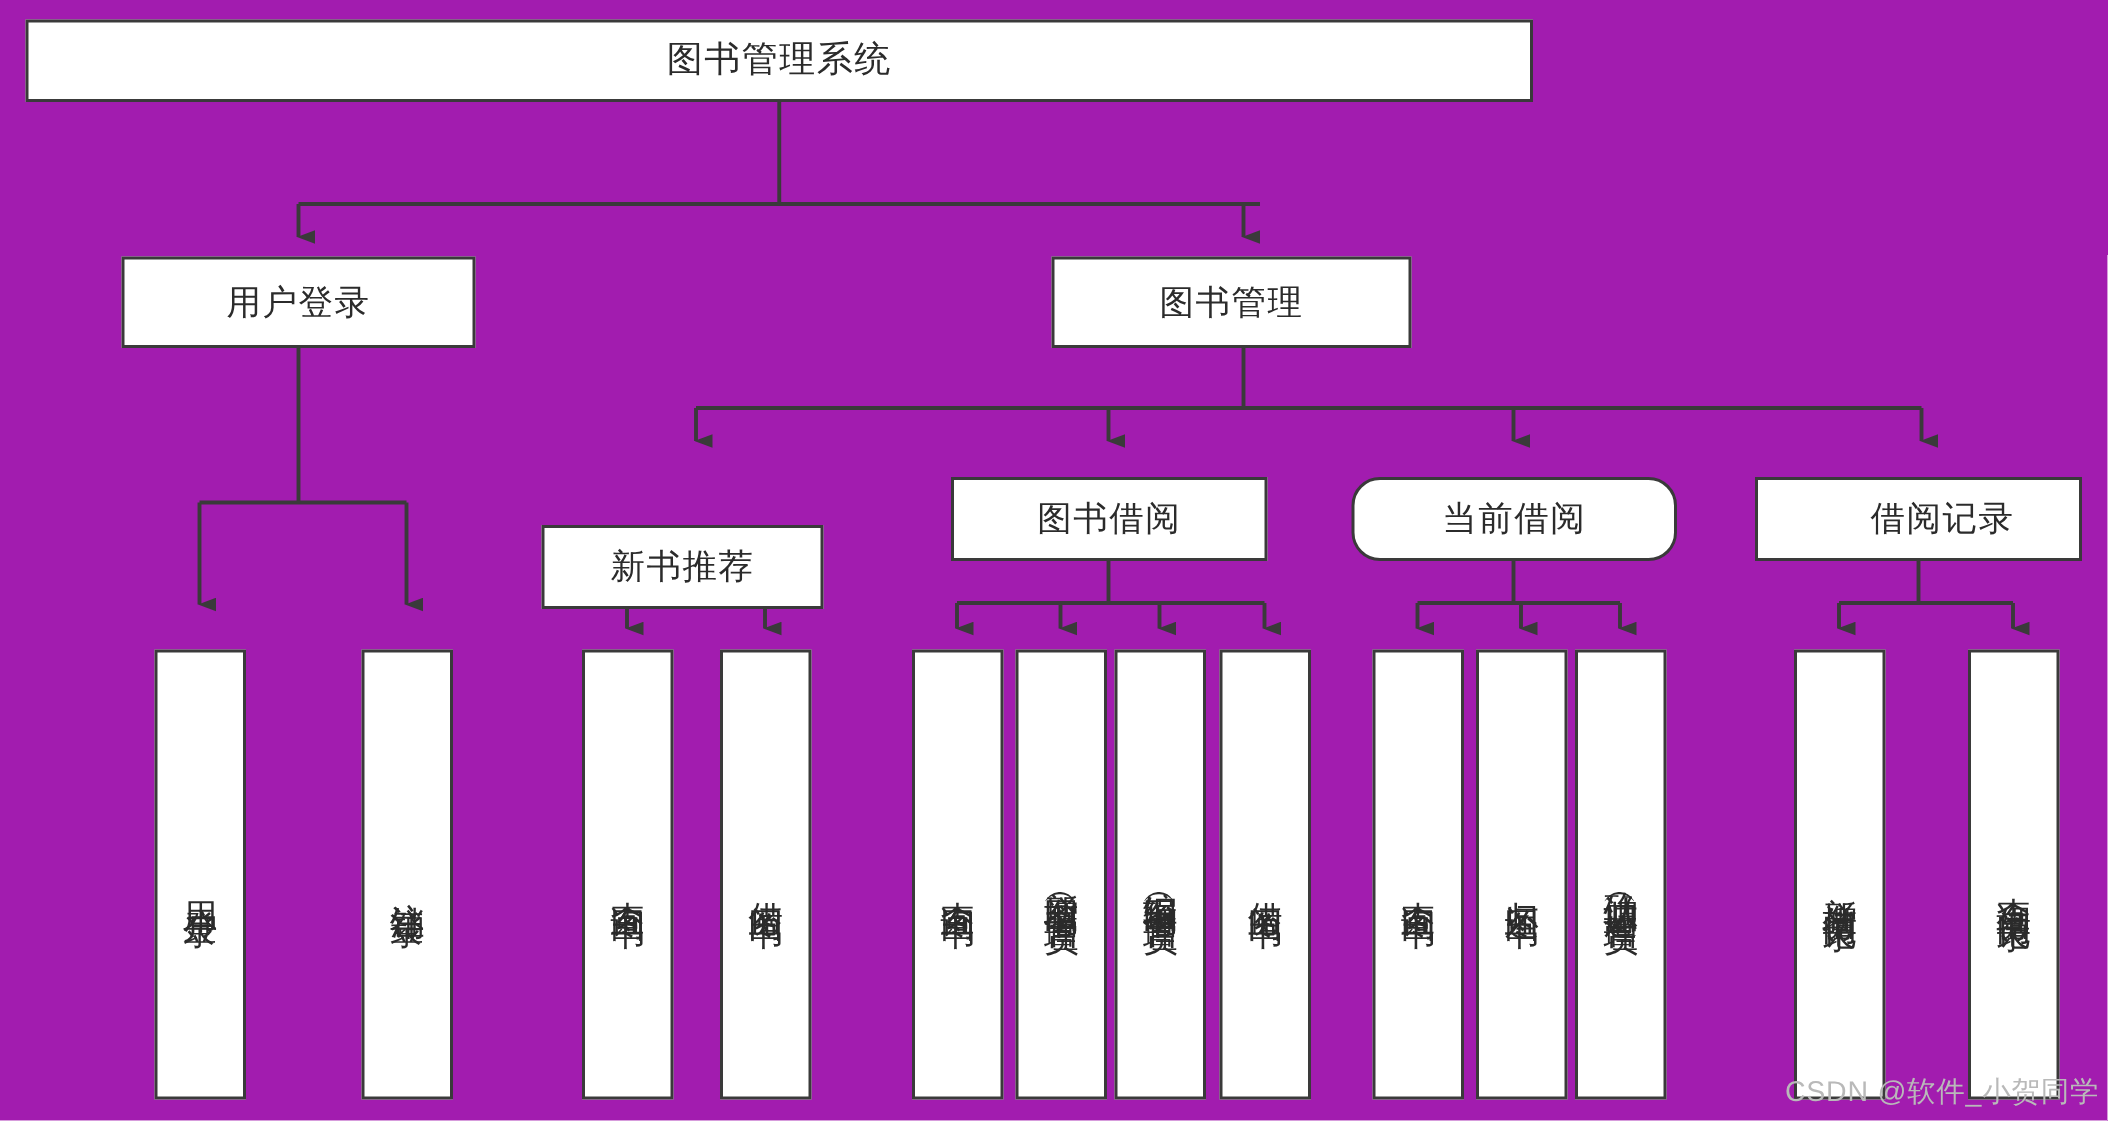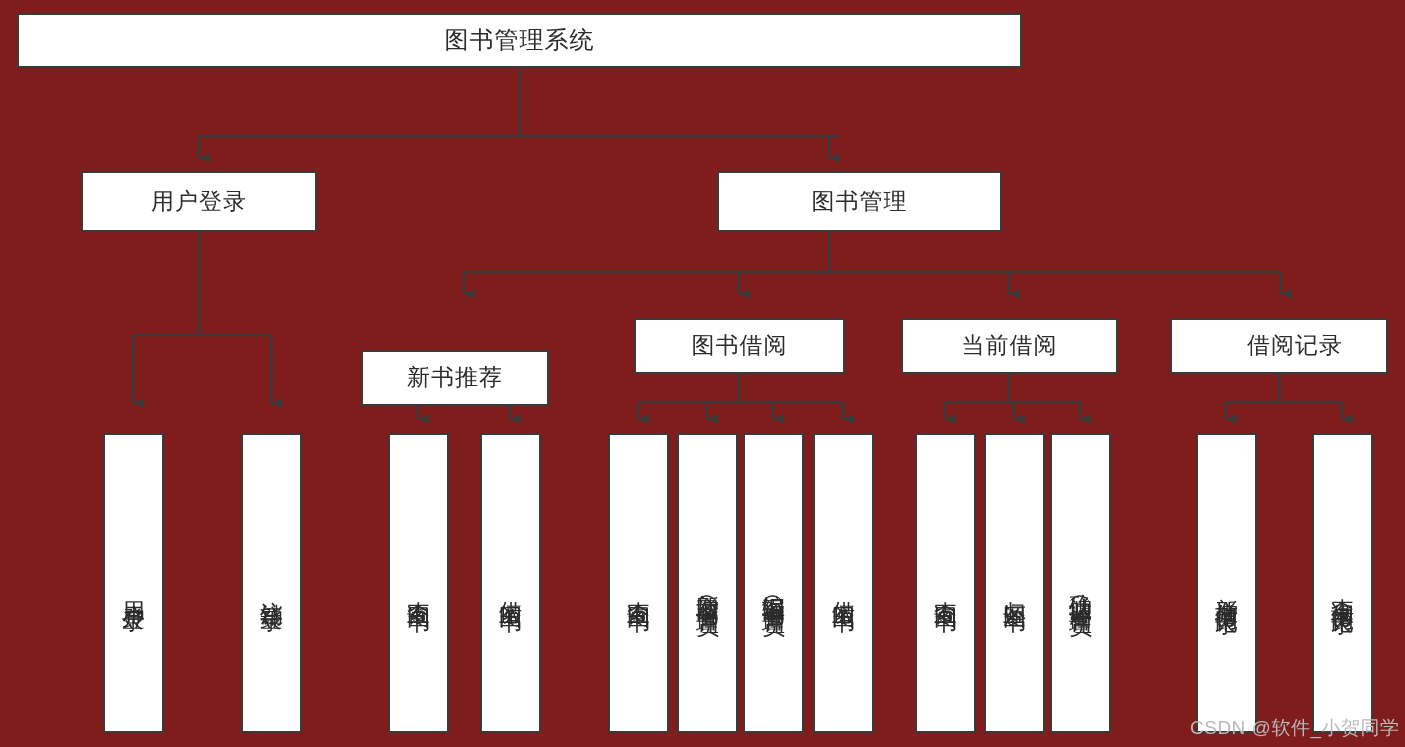--- a/index.html
+++ b/index.html
@@ -7,21 +7,21 @@
     padding: 0;
     background: #ffffff;
   }
   body {
     font-family: "Liberation Sans", "DejaVu Sans", sans-serif;
   }
   #canvas {
     position: relative;
     width: 1405px;
     height: 747px;
-    background: #7f1d1d;
+    background: #a21caf;
     overflow: hidden;
   }
   svg.wires {
     position: absolute;
     left: 0;
     top: 0;
     width: 1405px;
     height: 747px;
     pointer-events: none;
   }
@@ -125,31 +125,31 @@
     </g>
   </svg>
 
   <div class="node horiz root" style="left:17px; top:13px; width:1005px; height:55px;">
     <span>图书管理系统</span>
   </div>
 
   <div class="node horiz" style="left:81px; top:171px; width:236px; height:61px;">
     <span>用户登录</span>
   </div>
-  <div class="node horiz" style="left:717px; top:171px; width:285px; height:61px;">
+  <div class="node horiz" style="left:701px; top:171px; width:240px; height:61px;">
     <span>图书管理</span>
   </div>
 
   <div class="node horiz" style="left:361px; top:318px; width:188px; height:56px;margin-top:32px;">
     <span>新书推荐</span>
   </div>
   <div class="node horiz" style="left:634px; top:318px; width:211px; height:56px;">
     <span>图书借阅</span>
   </div>
-  <div class="node horiz" style="left:901px; top:318px; width:217px; height:56px;">
+  <div class="node horiz" style="left:901px; top:318px; width:217px; height:56px;border-radius:19px;">
     <span>当前借阅</span>
   </div>
   <div class="node horiz" style="left:1170px; top:318px; width:218px; height:56px;padding-left:32px;">
     <span>借阅记录</span>
   </div>
 
   <div class="node leaf" style="left:103px; top:433px; width:61px; height:300px;">
     <span class="leaf-inner">
         <span class="vtext">用户登录</span>
       </span>

